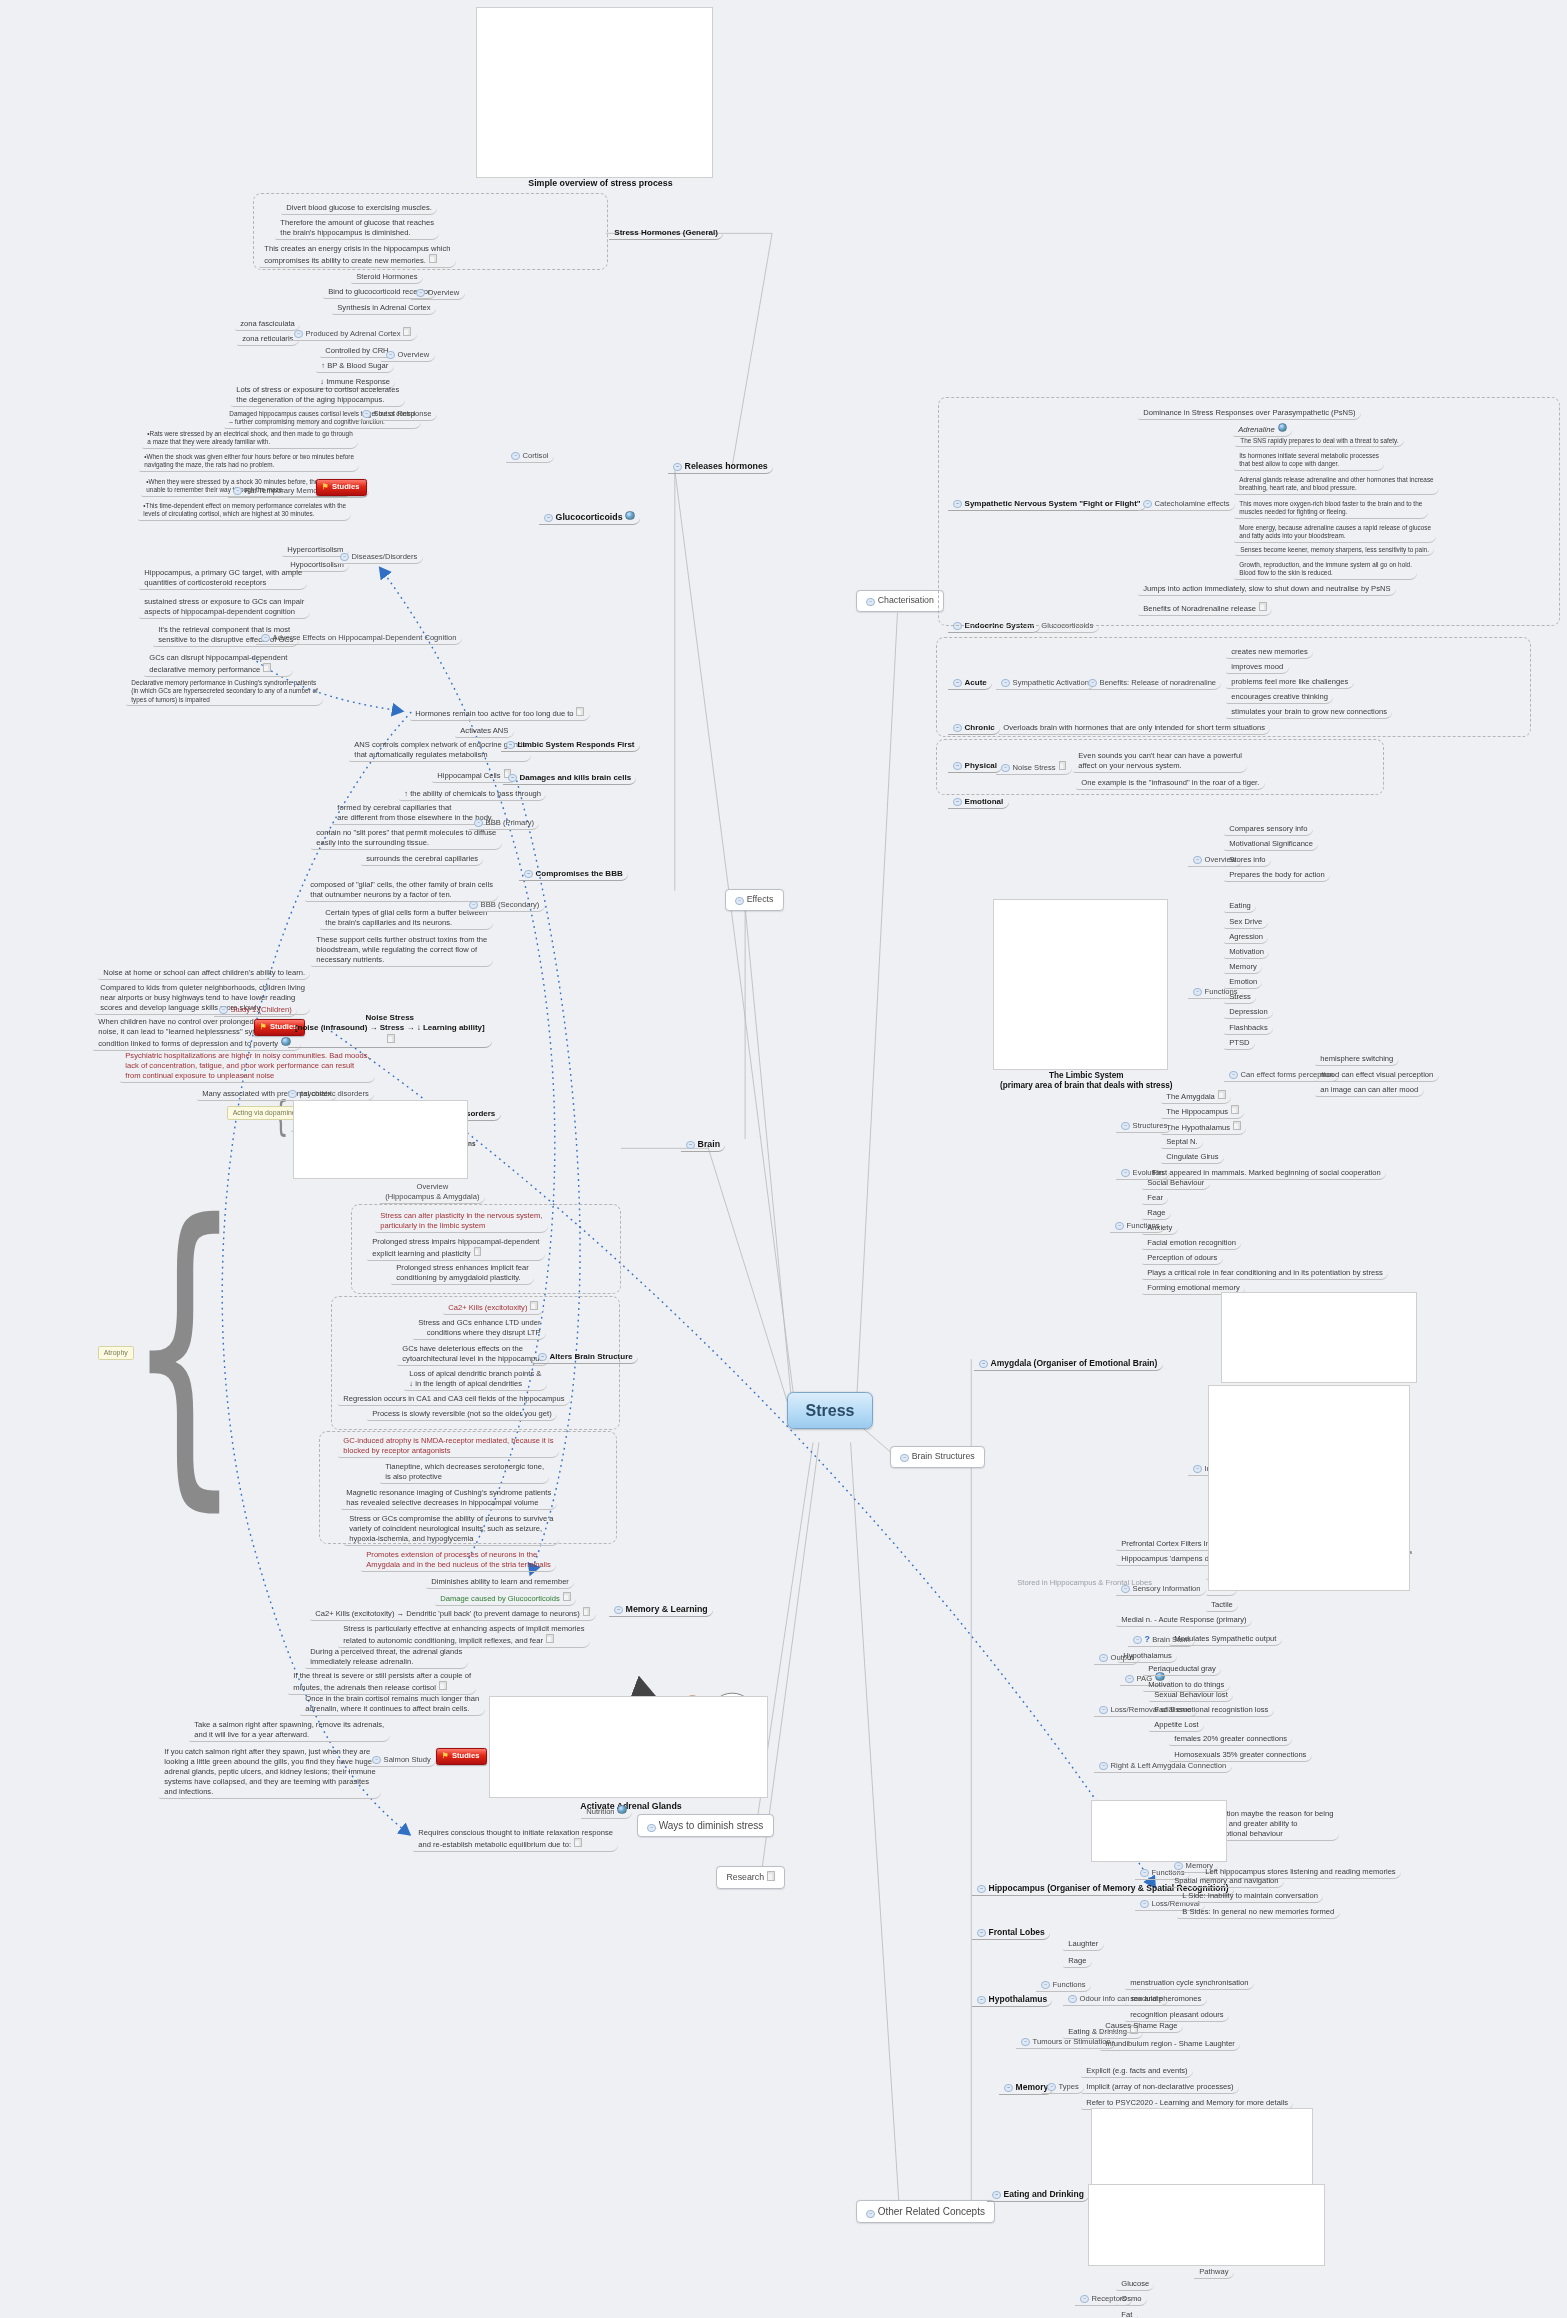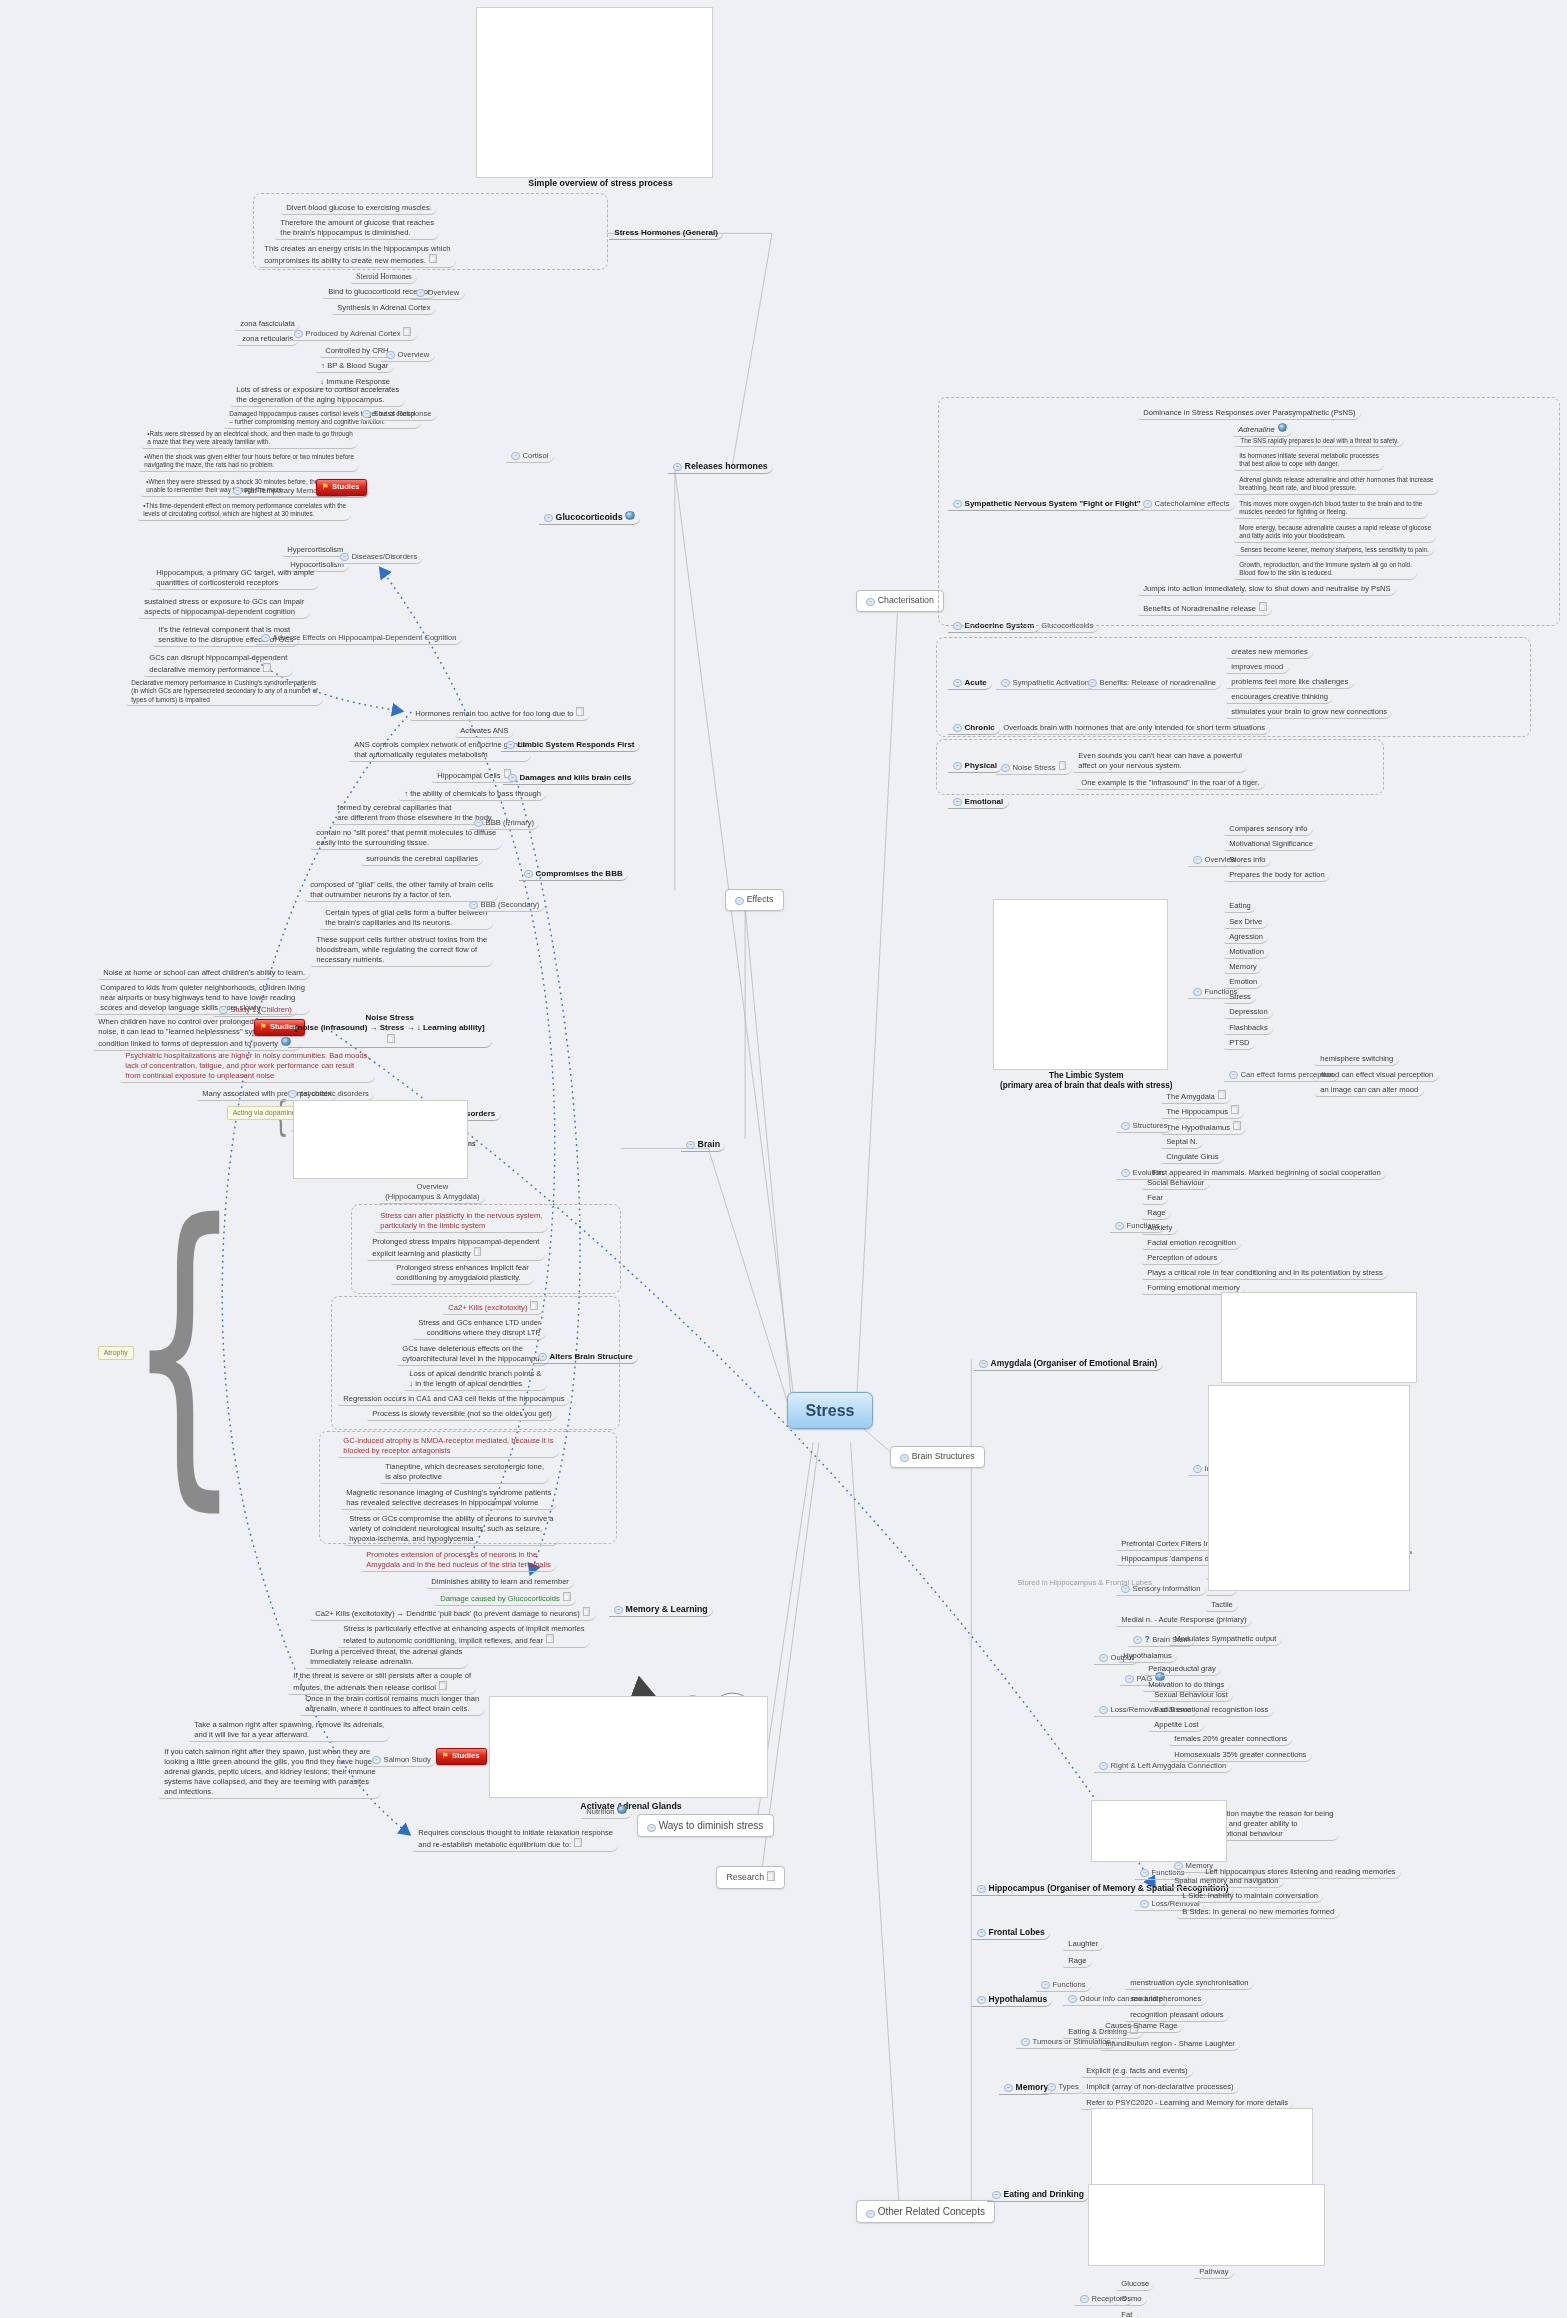--- a/index.html
+++ b/index.html
@@ -194,21 +194,21 @@
     <div class="node s-nob s-tiny s-center" style="left: 491px; top: 144px;"><span>Acetylcholine
 released</span></div>
     <div class="node s-nob s-tiny s-center" style="left: 549px; top: 144px;"><span>Threat
 Removed</span></div>
     <div class="node s-node" style="left: 281px; top: 202px;"><span>Divert blood glucose to exercising muscles.</span></div>
     <div class="node s-node" style="left: 275px; top: 217px;"><span>Therefore the amount of glucose that reaches
 the brain's hippocampus is diminished.</span></div>
     <div class="node s-node" style="left: 259px; top: 243px;"><span>This creates an energy crisis in the hippocampus which
 compromises its ability to create new memories.</span><span class="icon i-doc"></span></div>
     <div class="node s-bold" style="left: 609px; top: 227px;"><span>Stress Hormones (General)</span></div>
-    <div class="node s-node" style="left: 351px; top: 271px; font-family: Liberation Serif, serif;"><span>Steroid Hormones</span></div>
+    <div class="node s-node" style="left: 351px; top: 271px;"><span>Steroid Hormones</span></div>
     <div class="node s-node" style="left: 323px; top: 286px;"><span>Bind to glucocorticoid receptor</span></div>
     <div class="node s-node" style="left: 332px; top: 302px;"><span>Synthesis in Adrenal Cortex</span></div>
     <div class="node s-plain" style="left: 411px; top: 287px;"><span class="i-minus">−</span><span>Overview</span></div>
     <div class="node s-node" style="left: 235px; top: 318px;"><span>zona fasciculata</span></div>
     <div class="node s-node" style="left: 237px; top: 333px;"><span>zona reticularis</span></div>
     <div class="node s-plain" style="left: 289px; top: 326px;"><span class="i-minus">−</span><span>Produced by Adrenal Cortex</span><span class="icon i-doc"></span></div>
     <div class="node s-node" style="left: 320px; top: 345px;"><span>Controlled by CRH</span></div>
     <div class="node s-node" style="left: 316px; top: 360px;"><span>↑ BP &amp; Blood Sugar</span></div>
     <div class="node s-node" style="left: 315px; top: 376px;"><span>↓ Immune Response</span></div>
     <div class="node s-plain" style="left: 381px; top: 349px;"><span class="i-minus">−</span><span>Overview</span></div>
@@ -226,21 +226,21 @@
     <div class="node s-node s-small" style="left: 141px; top: 477px;"><span>•When they were stressed by a shock 30 minutes before, the rats were
 unable to remember their way through the maze.</span></div>
     <div class="node s-node s-small" style="left: 138px; top: 501px;"><span>•This time-dependent effect on memory performance correlates with the
 levels of circulating cortisol, which are highest at 30 minutes.</span></div>
     <div class="node s-plain" style="left: 228px; top: 485px;"><span class="i-minus">−</span><span>Rat Temporary Memory Loss-Study</span></div>
     <div class="node s-badge" style="left: 316px; top: 479px;"><span class="i-flag">⚑</span><span>Studies</span></div>
     <div class="node s-bold" style="left: 539px; top: 510px; font-size: 8.8px;"><span class="i-minus">−</span><span>Glucocorticoids</span><span class="icon i-globe"></span></div>
     <div class="node s-node" style="left: 282px; top: 544px;"><span>Hypercortisolism</span></div>
     <div class="node s-node" style="left: 285px; top: 559px;"><span>Hypocortisolism</span></div>
     <div class="node s-plain" style="left: 335px; top: 551px;"><span class="i-minus">−</span><span>Diseases/Disorders</span></div>
-    <div class="node s-node" style="left: 139px; top: 567px; margin-left: 12px;"><span>Hippocampus, a primary GC target, with ample
+    <div class="node s-node" style="left: 139px; top: 567px;"><span>Hippocampus, a primary GC target, with ample
 quantities of corticosteroid receptors</span></div>
     <div class="node s-node" style="left: 139px; top: 596px;"><span>sustained stress or exposure to GCs can impair
 aspects of hippocampal-dependent cognition</span></div>
     <div class="node s-node" style="left: 153px; top: 624px;"><span>It's the retrieval component that is most
 sensitive to the disruptive effects of GCs</span></div>
     <div class="node s-node" style="left: 144px; top: 652px;"><span>GCs can disrupt hippocampal-dependent
 declarative memory performance</span><span class="icon i-doc"></span></div>
     <div class="node s-node s-small" style="left: 126px; top: 678px;"><span>Declarative memory performance in Cushing's syndrome patients
 (in which GCs are hypersecreted secondary to any of a number of
 types of tumors) is impaired</span></div>

